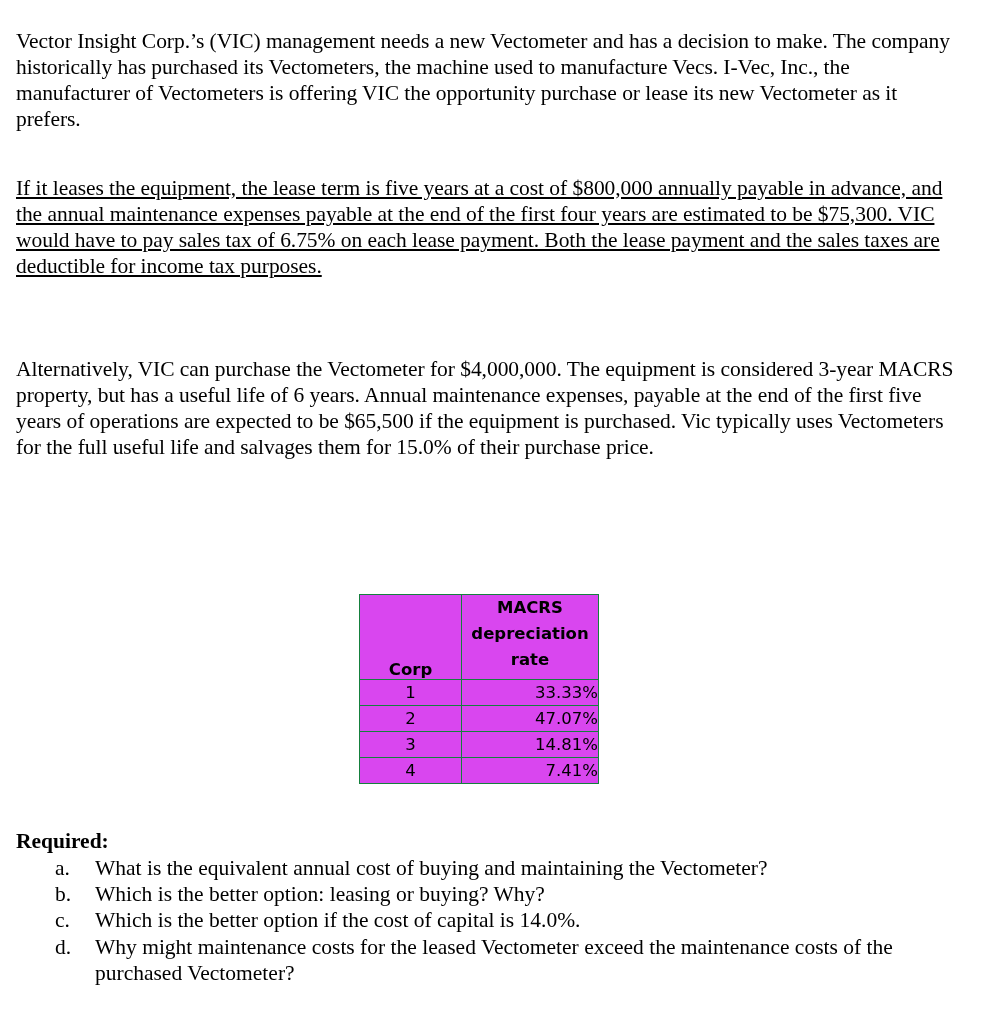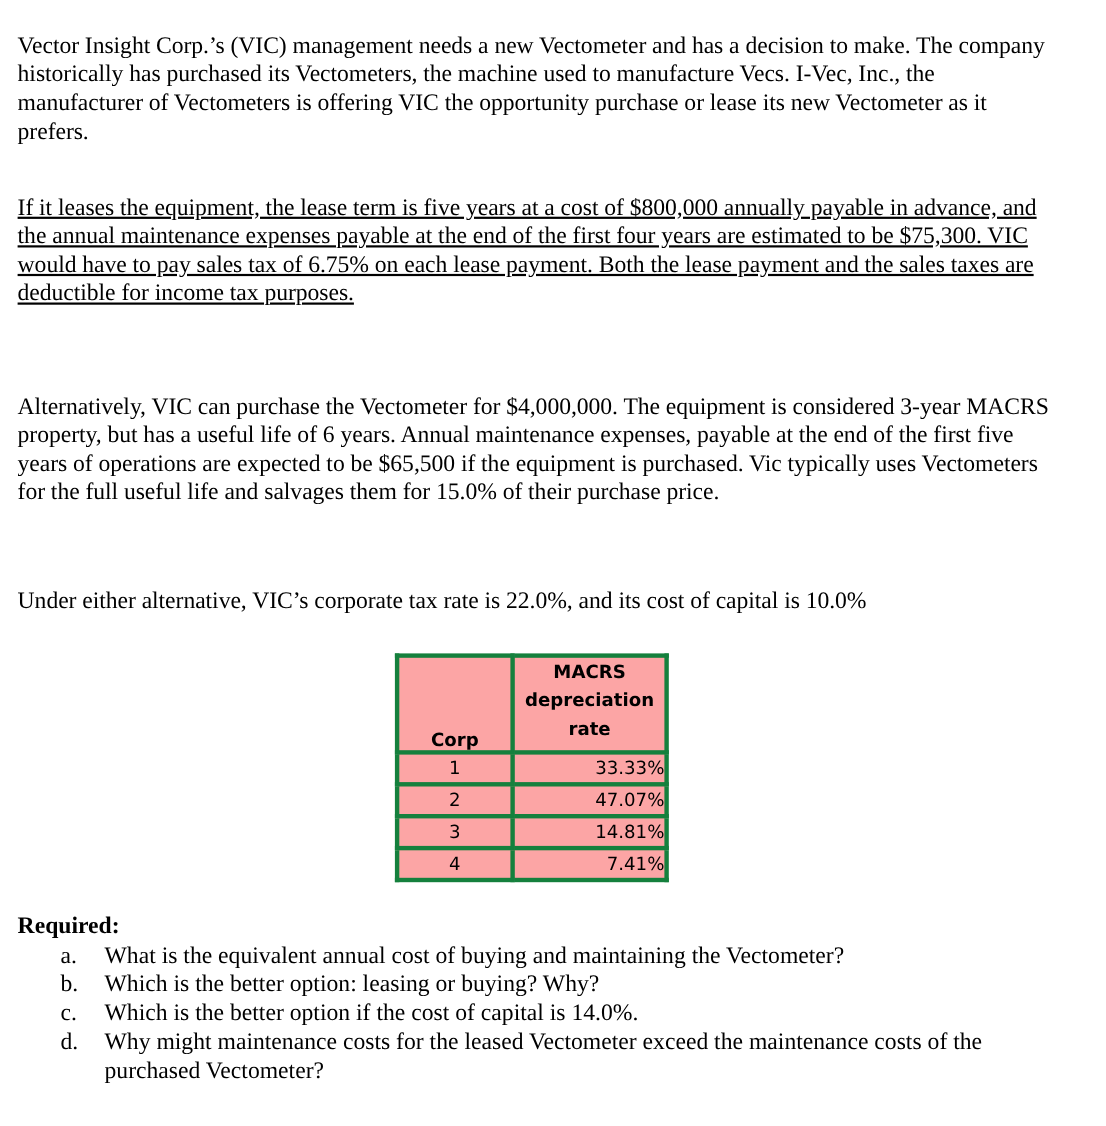--- a/index.html
+++ b/index.html
@@ -42,23 +42,23 @@
     top: 594px;
   }
   table.macrs {
     border-collapse: collapse;
     font-family: "DejaVu Sans", "Liberation Sans", sans-serif;
     font-size: 16.5px;
     table-layout: fixed;
   }
   table.macrs th,
   table.macrs td {
-    border: 4px solid #15803d;
+    border: 1px solid #15803d;
     padding: 0;
-    background: #fca5a5;
+    background: #d946ef;
   }
   th.col-year,
   td.cell-year {
     width: 101px;
   }
   th.col-rate,
   td.cell-rate {
     width: 136px;
   }
   th.col-year {
@@ -125,21 +125,20 @@
 <body>
 
 <div class="page">
 
   <p class="body-text" id="para-1">Vector Insight Corp.’s (VIC) management needs a new Vectometer and has a decision to make. The company historically has purchased its Vectometers, the machine used to manufacture Vecs. I-Vec, Inc., the manufacturer of Vectometers is offering VIC the opportunity purchase or lease its new Vectometer as it prefers.</p>
 
   <p class="body-text" id="para-2">If it leases the equipment, the lease term is five years at a cost of $800,000 annually payable in advance, and the annual maintenance expenses payable at the end of the first four years are estimated to be $75,300. VIC would have to pay sales tax of 6.75% on each lease payment. Both the lease payment and the sales taxes are deductible for income tax purposes.</p>
 
   <p class="body-text" id="para-3">Alternatively, VIC can purchase the Vectometer for $4,000,000. The equipment is considered 3-year MACRS property, but has a useful life of 6 years. Annual maintenance expenses, payable at the end of the first five years of operations are expected to be $65,500 if the equipment is purchased. Vic typically uses Vectometers for the full useful life and salvages them for 15.0% of their purchase price.</p>
 
-  <p class="body-text" id="para-4">Under either alternative, VIC’s corporate tax rate is 22.0%, and its cost of capital is 10.0%</p>
 
   <div class="macrs-table-wrap">
     <table class="macrs">
       <thead>
         <tr>
           <th class="col-year">Corp</th>
           <th class="col-rate">
             <span>MACRS</span><br>
             <span>depreciation</span><br>
             <span>rate</span>

